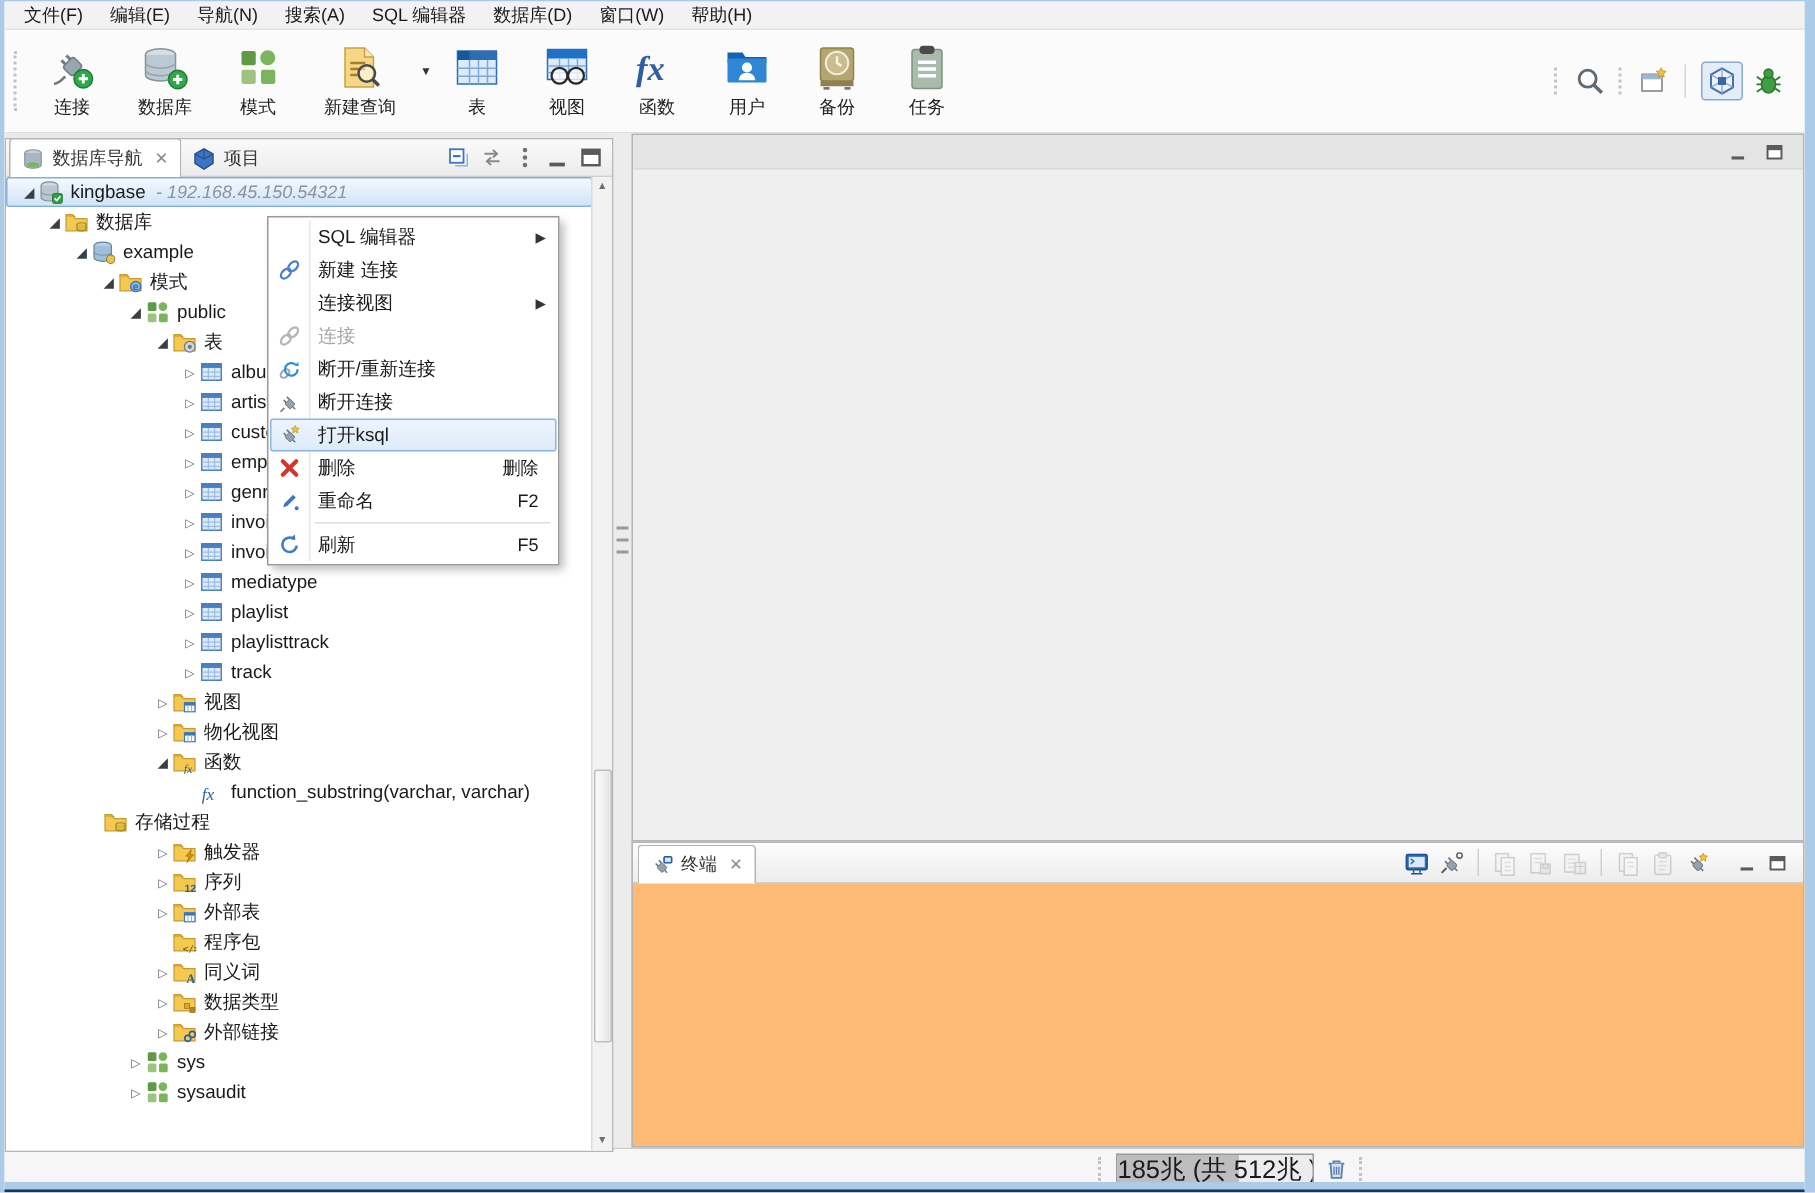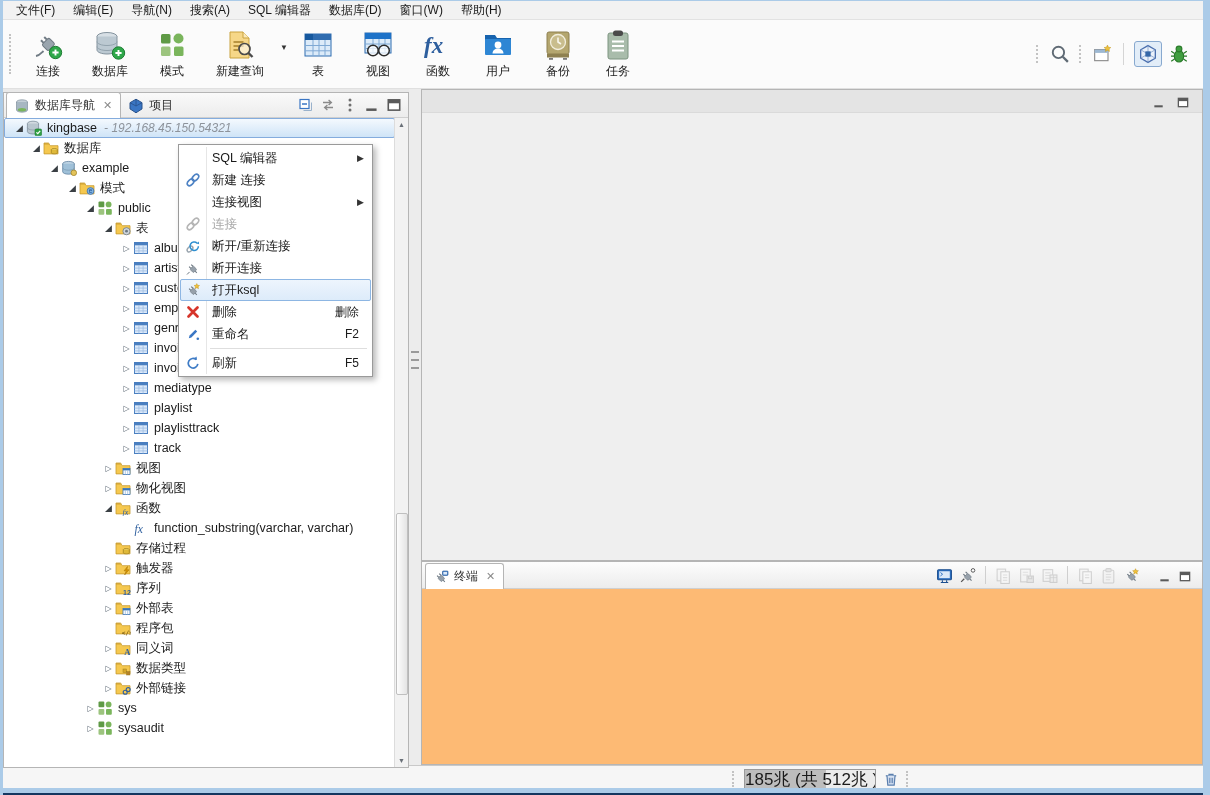--- a/index.html
+++ b/index.html
@@ -513,21 +513,21 @@
                 </svg></span>
               <span class="tlab">函数</span>
             </div>
             <div class="trow" style="padding-left: 116px;">
               <span class="arr"></span>
               <span class="ticon16"><svg xmlns="http://www.w3.org/2000/svg" viewBox="0 0 16 16" width="100%" height="100%">
                   <text x="1.5" y="13" font-size="11.5" font-style="italic" font-family="serif" fill="#2e5f9e">fx</text>
                 </svg></span>
               <span class="tlab">function_substring(varchar, varchar)</span>
             </div>
-            <div class="trow" style="padding-left: 98px;">
+            <div class="trow" style="padding-left: 52px;">
               <span class="arr"></span>
               <span class="ticon16"><svg xmlns="http://www.w3.org/2000/svg" viewBox="0 0 16 16" width="100%" height="100%">
                   <path d="M1 4V3h4.4l1.2 1.2z" fill="#f7d06b" stroke="#c79b2e" stroke-width=".8"></path>
                   <path d="M1 4h4.8l1.6 1.7H15v8.2H1z" fill="#f5c84f" stroke="#c79b2e" stroke-width=".8"></path>
                   <ellipse cx="11.3" cy="9.7" rx="3" ry="1.2" fill="#ecd063" stroke="#9a7b1e" stroke-width=".7"></ellipse>
                   <path d="M8.3 9.7v3c0 .7 1.3 1.2 3 1.2s3-.5 3-1.2v-3" fill="#dfb93a" stroke="#9a7b1e" stroke-width=".7"></path>
                 </svg></span>
               <span class="tlab">存储过程</span>
             </div>
             <div class="trow" style="padding-left: 98px;">

